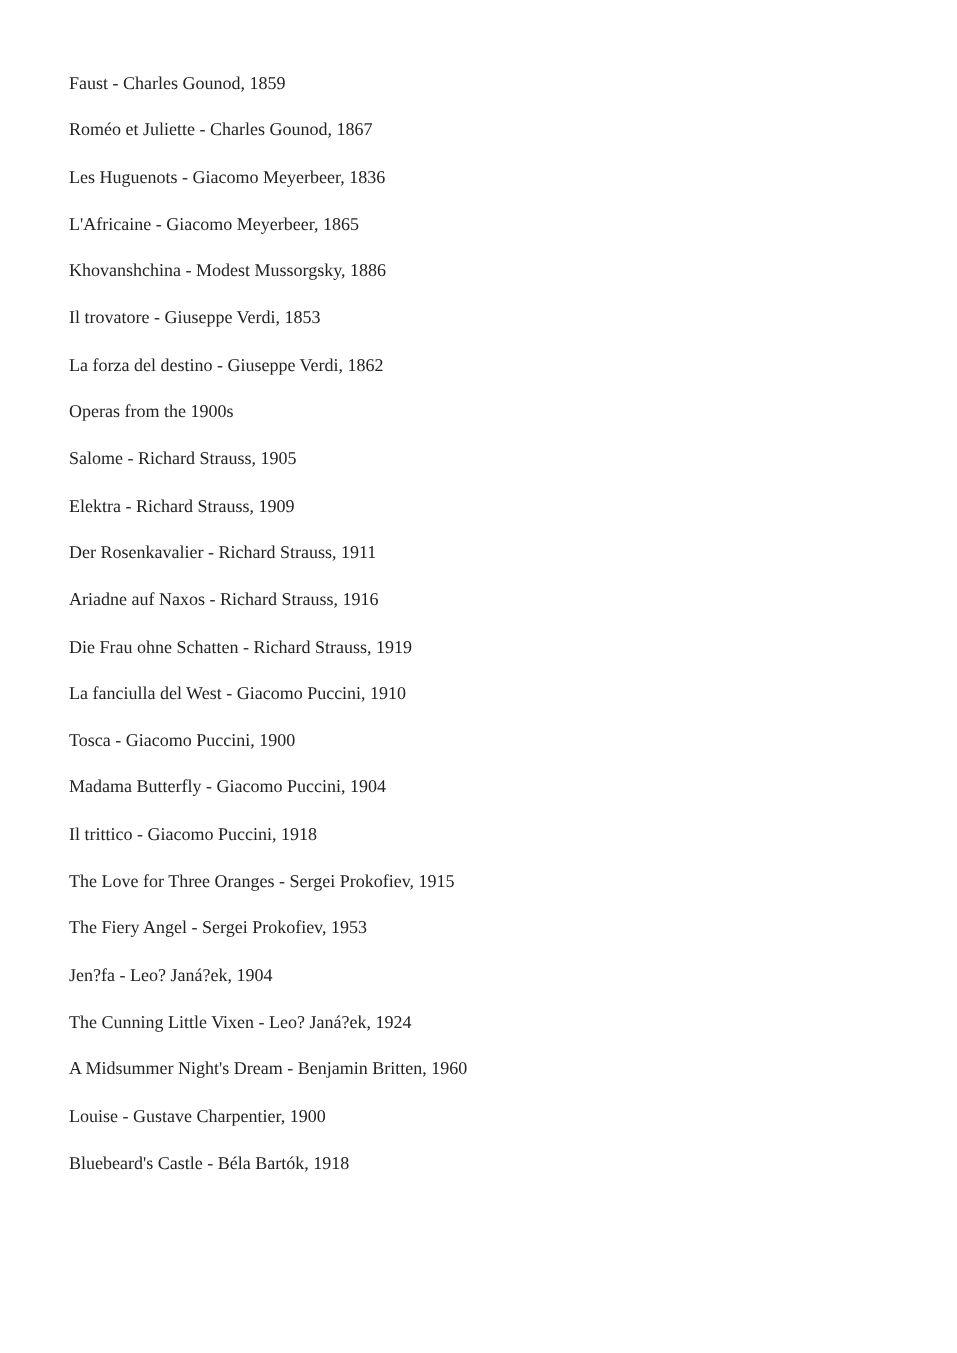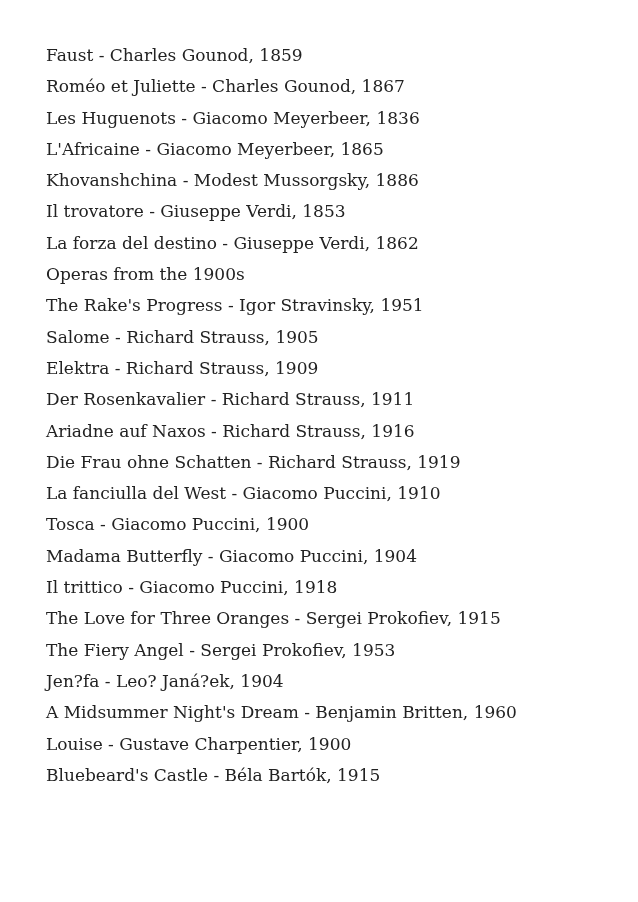--- a/index.html
+++ b/index.html
@@ -14,48 +14,49 @@
       position: relative;
       font-family: "DejaVu Serif", serif;
       color: #222222;
     }
     .page {
       position: absolute;
       left: 46px;
       top: 48px;
     }
     .line {
-      font-size: 17px;
+      font-size: 12px;
       line-height: 14px;
       height: 14px;
       margin: 0 0 17.3px 0;
       white-space: nowrap;
+      font-family: Liberation Serif, serif;
     }
   </style>
 </head>
 <body>
 
 <div class="page">
   <div class="line">Faust - Charles Gounod, 1859</div>
   <div class="line">Roméo et Juliette - Charles Gounod, 1867</div>
   <div class="line">Les Huguenots - Giacomo Meyerbeer, 1836</div>
   <div class="line">L'Africaine - Giacomo Meyerbeer, 1865</div>
   <div class="line">Khovanshchina - Modest Mussorgsky, 1886</div>
   <div class="line">Il trovatore - Giuseppe Verdi, 1853</div>
   <div class="line">La forza del destino - Giuseppe Verdi, 1862</div>
   <div class="line">Operas from the 1900s</div>
-  <div class="line">The Rake's Progress - Igor Stravinsky, 1951</div>
   <div class="line">Salome - Richard Strauss, 1905</div>
   <div class="line">Elektra - Richard Strauss, 1909</div>
   <div class="line">Der Rosenkavalier - Richard Strauss, 1911</div>
   <div class="line">Ariadne auf Naxos - Richard Strauss, 1916</div>
   <div class="line">Die Frau ohne Schatten - Richard Strauss, 1919</div>
   <div class="line">La fanciulla del West - Giacomo Puccini, 1910</div>
   <div class="line">Tosca - Giacomo Puccini, 1900</div>
   <div class="line">Madama Butterfly - Giacomo Puccini, 1904</div>
   <div class="line">Il trittico - Giacomo Puccini, 1918</div>
   <div class="line">The Love for Three Oranges - Sergei Prokofiev, 1915</div>
   <div class="line">The Fiery Angel - Sergei Prokofiev, 1953</div>
   <div class="line">Jen?fa - Leo? Janá?ek, 1904</div>
+  <div class="line">The Cunning Little Vixen - Leo? Janá?ek, 1924</div>
   <div class="line">A Midsummer Night's Dream - Benjamin Britten, 1960</div>
   <div class="line">Louise - Gustave Charpentier, 1900</div>
-  <div class="line">Bluebeard's Castle - Béla Bartók, 1915</div>
+  <div class="line">Bluebeard's Castle - Béla Bartók, 1918</div>
 </div>
 
 </body></html>

